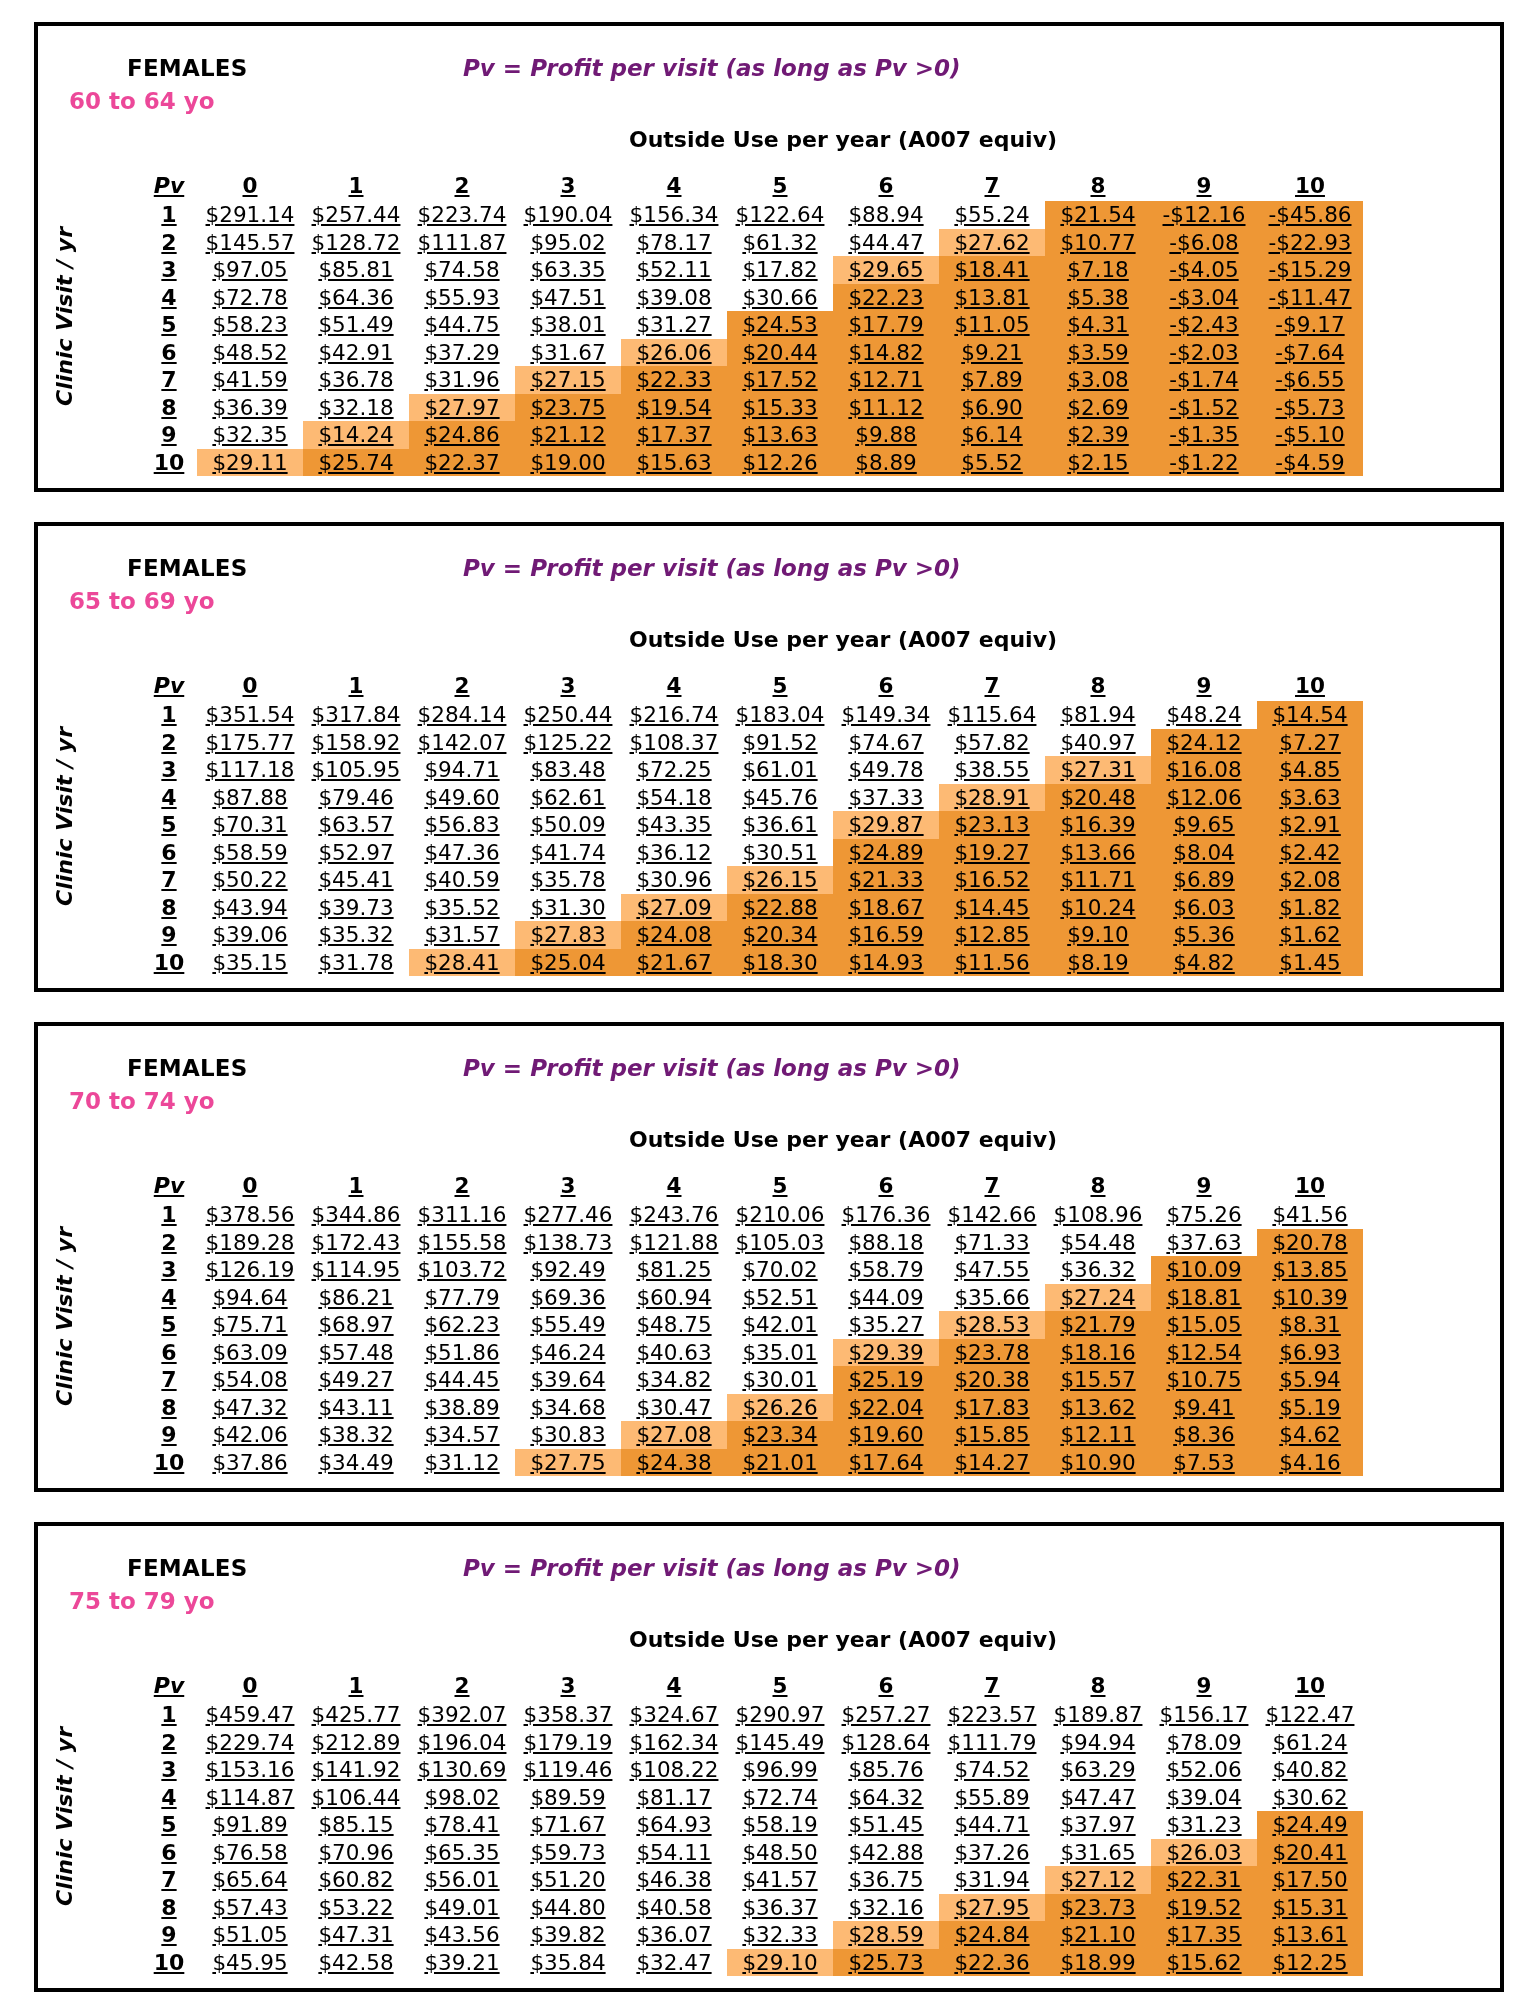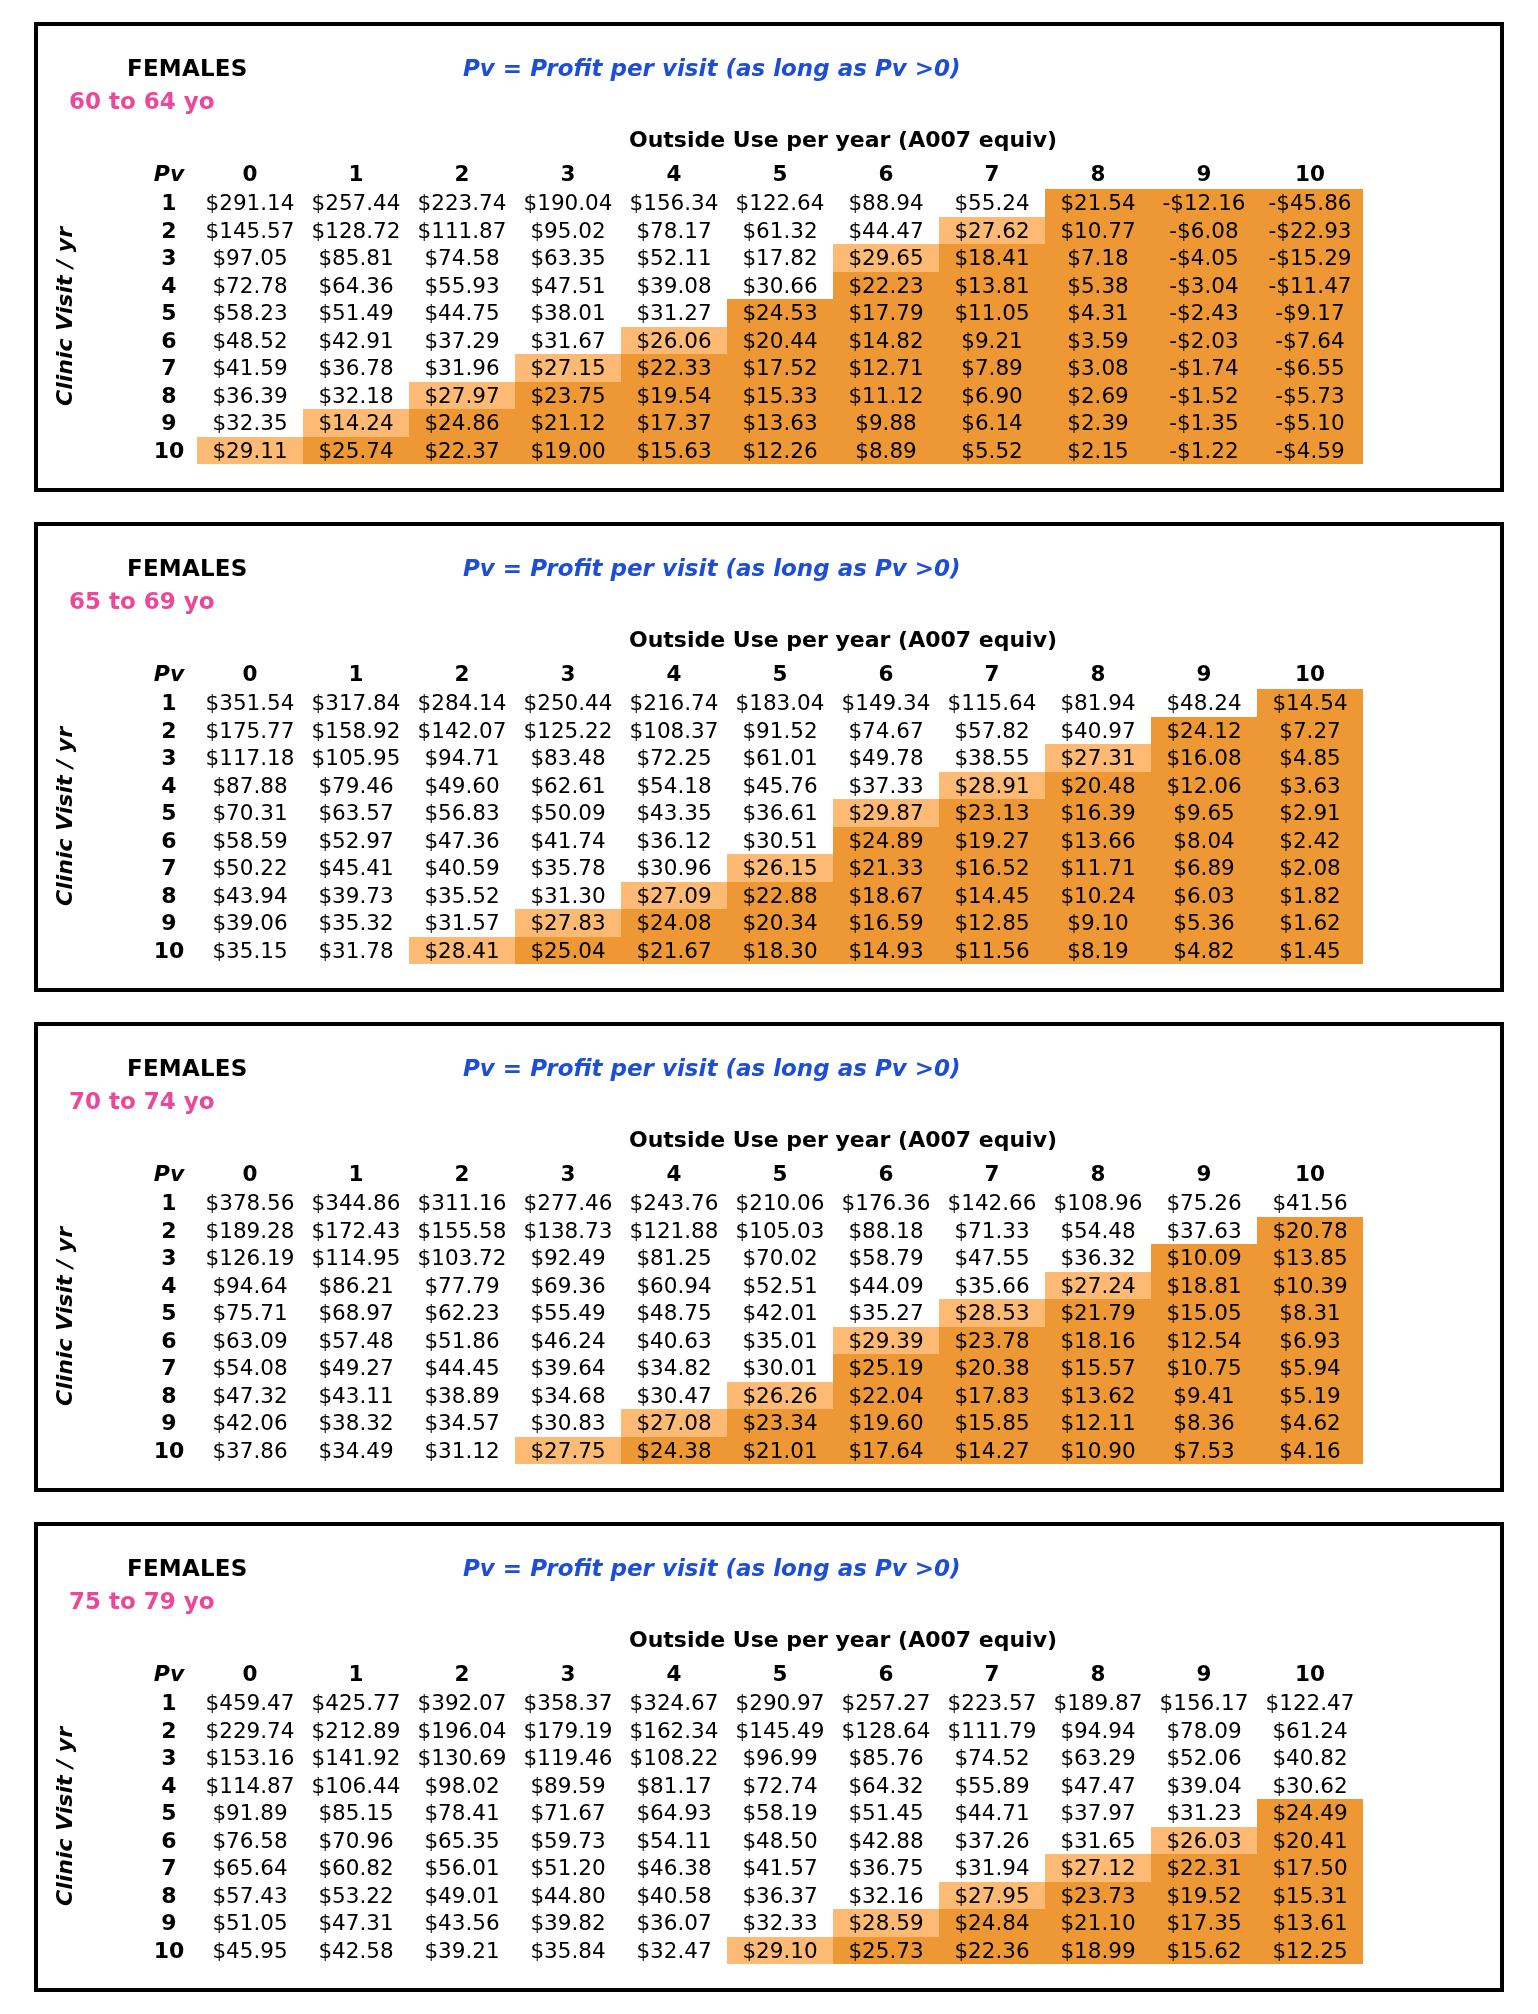--- a/index.html
+++ b/index.html
@@ -39,21 +39,21 @@
     font-size:23px;
     font-weight:bold;
     color:#ec4899;
   }
   .pv-def{
     position:absolute;
     left:410px; top:14px;
     font-size:23px;
     font-weight:bold;
     font-style:italic;
-    color:#1d4ed8;
+    color:#701a75;
     white-space:nowrap;
   }
   .outside-label{
     position:absolute;
     left:0; right:0; top:86px;
     text-align:center;
     font-size:22px;
     font-weight:bold;
     color:#000;
     padding-left:140px;
@@ -76,22 +76,23 @@
     white-space:nowrap;
     font-size:22px;
     font-weight:bold;
     font-style:italic;
     color:#000;
   }
 
   table.grid{
     border-collapse:collapse;
     margin-left:88px;
-    margin-top:0;
+    margin-top:12px;
     table-layout:fixed;
+    text-decoration:underline;
   }
   table.grid th, table.grid td{
     padding:0;
     margin:0;
     height:27.5px;
     line-height:27.5px;
     text-align:center;
     font-size:21.5px;
     color:#000;
     white-space:nowrap;

